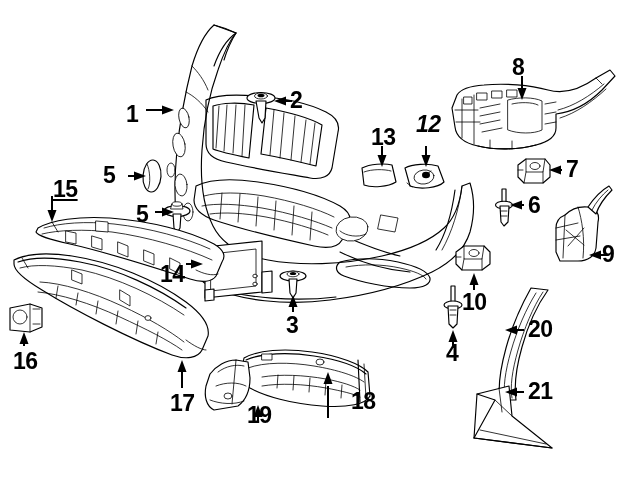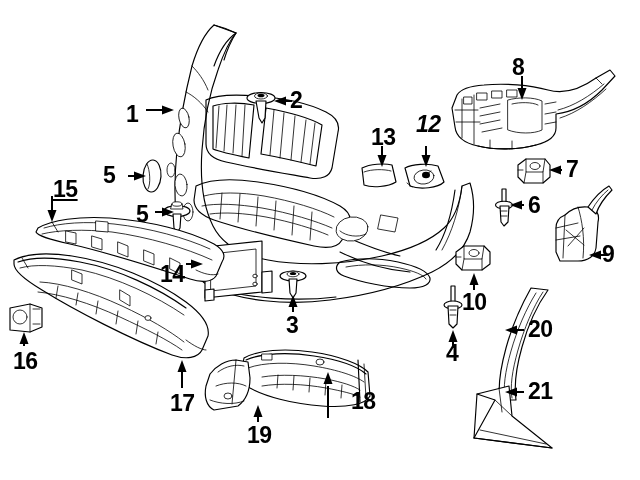--- a/index.html
+++ b/index.html
@@ -437,17 +437,17 @@
   <div class="callout-label" style="left:602px; top:243px;">9</div>
   <div class="callout-label" style="left:462px; top:291px;">10</div>
   <div class="callout-label" style="left:103px; top:164px;">5</div>
   <div class="callout-label" style="left:416px; top:113px;font-style:italic;">12</div>
   <div class="callout-label" style="left:371px; top:126px;">13</div>
   <div class="callout-label" style="left:160px; top:252px;margin-top:11px;">14</div>
   <div class="callout-label" style="left:53px;  top:178px;text-decoration:underline;">15</div>
   <div class="callout-label" style="left:13px;  top:350px;">16</div>
   <div class="callout-label" style="left:170px; top:392px;">17</div>
   <div class="callout-label" style="left:315px; top:390px;margin-left:36px;">18</div>
-  <div class="callout-label" style="left:247px; top:424px;">19</div>
+  <div class="callout-label" style="left:247px; top:404px;">19</div>
   <div class="callout-label" style="left:528px; top:318px;">20</div>
   <div class="callout-label" style="left:528px; top:380px;text-align:center;">21</div>
 
 </div>
 
 </body></html>

